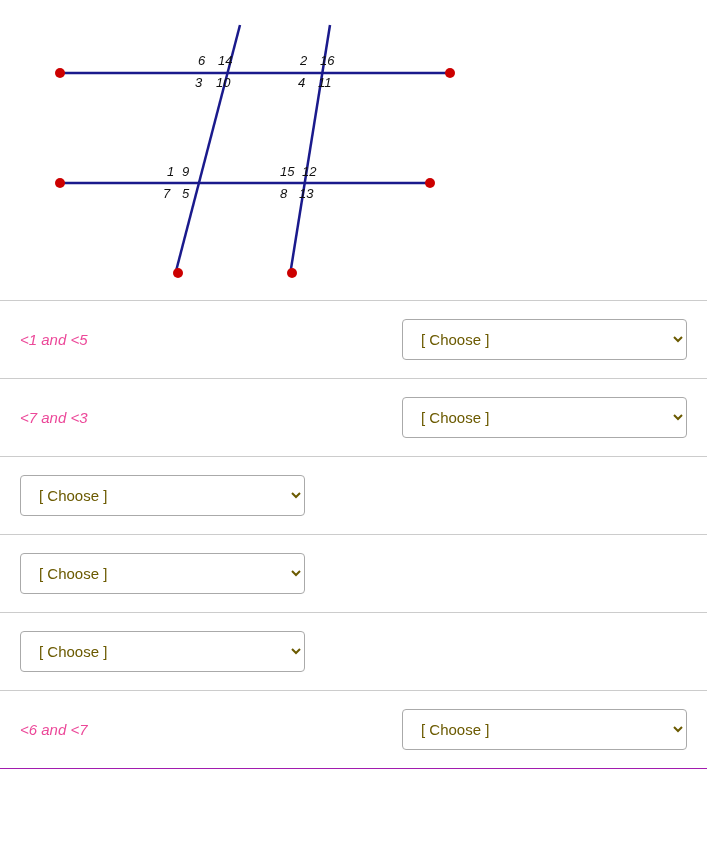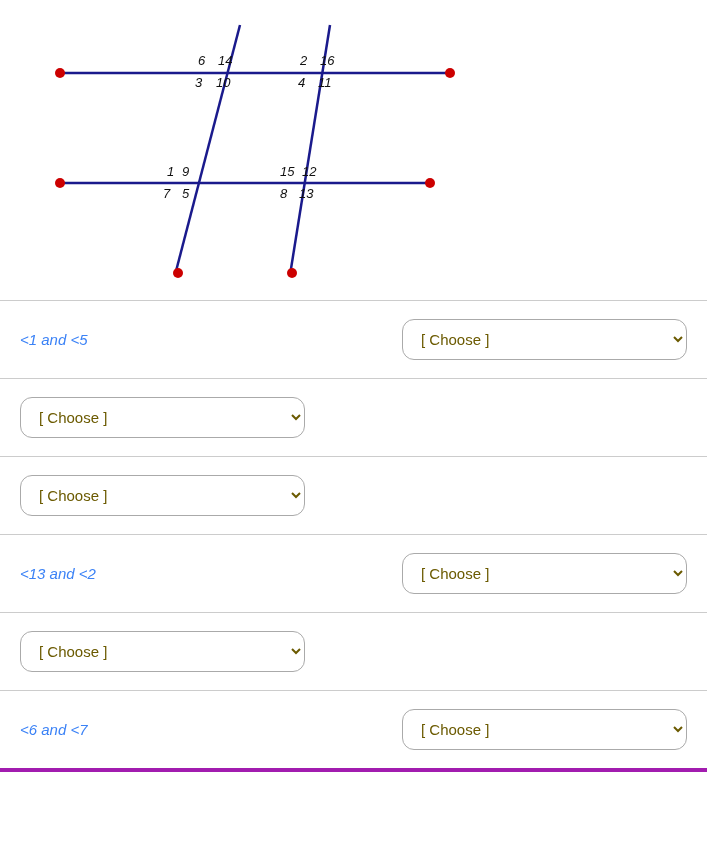--- a/index.html
+++ b/index.html
@@ -24,35 +24,35 @@
 
     .question-row {
       display: flex;
       align-items: center;
       justify-content: space-between;
       padding: 18px 20px;
       border-top: 1px solid #ccc;
     }
 
     .question-row:last-child {
-      border-bottom: 4px solid #a21caf;
+      border-bottom: 1px solid #a21caf;
     }
 
     .question-label {
       font-size: 15px;
-      color: #3b82f6;
+      color: #ec4899;
       font-style: italic;
       min-width: 200px;
     }
 
     .choose-select {
       width: 285px;
       padding: 10px 14px;
       border: 1px solid #aaa;
-      border-radius: 12px;
+      border-radius: 4px;
       font-size: 15px;
       color: #6b5a00;
       background: #fff;
       appearance: auto;
       cursor: pointer;
     }
 
     svg.diagram {
       width: 460px;
       height: 280px;
@@ -112,20 +112,21 @@
       <option>Corresponding Angles</option>
       <option>Alternate Interior Angles</option>
       <option>Alternate Exterior Angles</option>
       <option>Co-interior Angles</option>
       <option>Vertical Angles</option>
       <option>Supplementary Angles</option>
     </select>
   </div>
 
   <div class="question-row">
+    <span class="question-label">&lt;7 and &lt;3</span>
     <select class="choose-select">
       <option>[ Choose ]</option>
       <option>Corresponding Angles</option>
       <option>Alternate Interior Angles</option>
       <option>Alternate Exterior Angles</option>
       <option>Co-interior Angles</option>
       <option>Vertical Angles</option>
       <option>Supplementary Angles</option>
     </select>
   </div>
@@ -136,21 +137,20 @@
       <option>Corresponding Angles</option>
       <option>Alternate Interior Angles</option>
       <option>Alternate Exterior Angles</option>
       <option>Co-interior Angles</option>
       <option>Vertical Angles</option>
       <option>Supplementary Angles</option>
     </select>
   </div>
 
   <div class="question-row">
-    <span class="question-label">&lt;13 and &lt;2</span>
     <select class="choose-select">
       <option>[ Choose ]</option>
       <option>Corresponding Angles</option>
       <option>Alternate Interior Angles</option>
       <option>Alternate Exterior Angles</option>
       <option>Co-interior Angles</option>
       <option>Vertical Angles</option>
       <option>Supplementary Angles</option>
     </select>
   </div>

